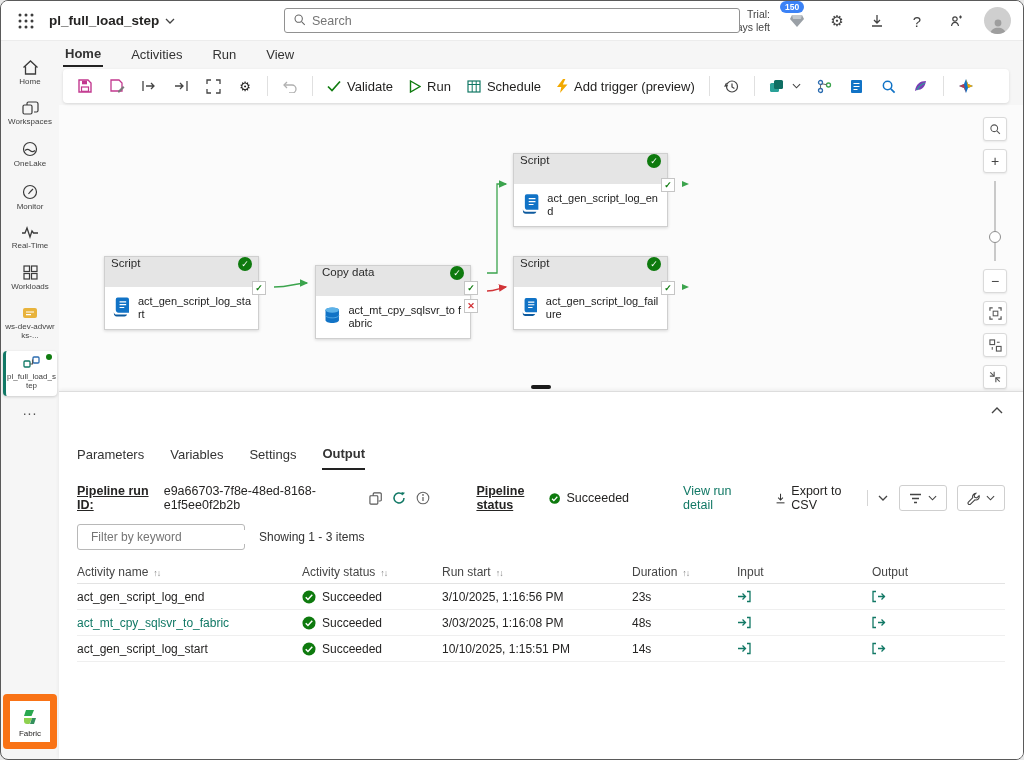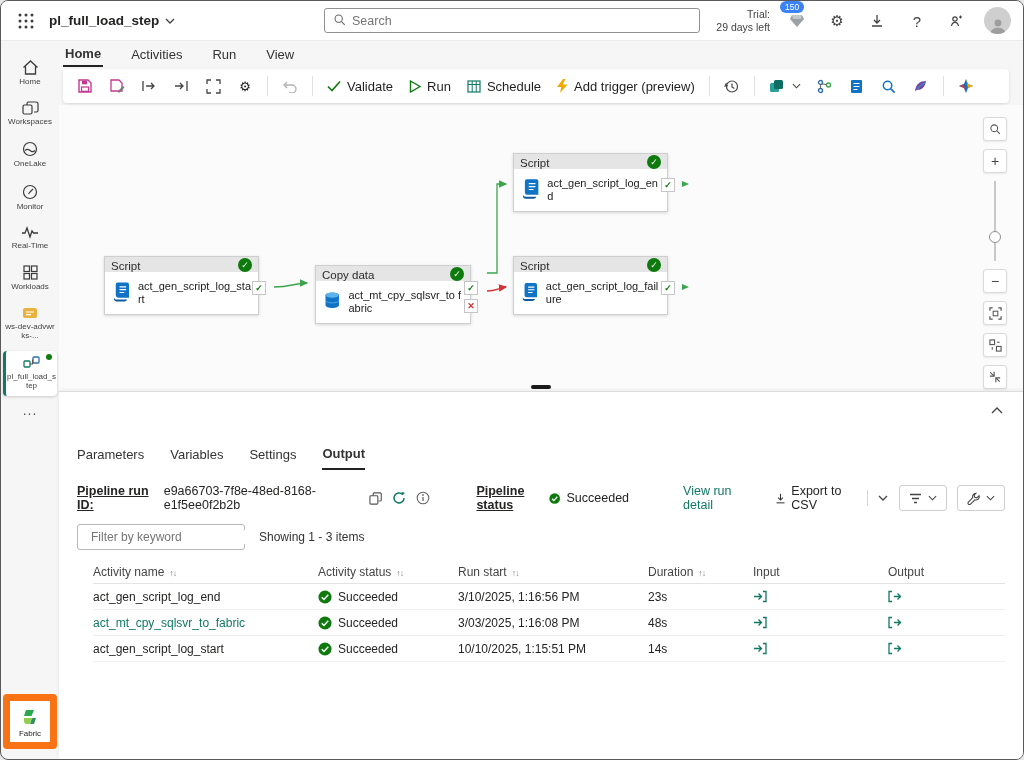--- a/index.html
+++ b/index.html
@@ -4,26 +4,26 @@
 <style>
   * { margin:0; padding:0; box-sizing:border-box; }
   body { font-family:"Liberation Sans", sans-serif; background:#e8e8e8; }
   .app { position:relative; width:1024px; height:760px; background:#f6f6f6; border:1px solid #5a5a5a; border-radius:8px; overflow:hidden; color:#252423; }
 
   
   .topbar { position:absolute; left:0; top:0; width:100%; height:40px; background:#fff; border-bottom:1px solid #ececec; display:flex; align-items:center; padding:0 12px; z-index:30; }
   .waffle { width:26px; height:26px; display:flex; align-items:center; justify-content:center; cursor:pointer; }
   .doc-title { display:flex; align-items:center; gap:6px; margin-left:10px; font-size:13.5px; font-weight:bold; }
   .chev { display:inline-flex; }
-  .searchbox { position:absolute; left:50%; transform:translateX(-50%); width:376px; height:25px; border:1px solid #919191; border-radius:3px; background:#fff; display:flex; align-items:center; gap:6px; padding:0 8px; }
+  .searchbox { position:absolute; left:50%; transform:translateX(-50%); width:456px; height:25px; border:1px solid #919191; border-radius:3px; background:#fff; display:flex; align-items:center; gap:6px; padding:0 8px; }
   .searchbox input { border:none; outline:none; flex:1; font-size:12.5px; font-family:inherit; background:transparent; color:#333; }
   .topbar-right { margin-left:auto; display:flex; align-items:flex-end; gap:14px; }
   .trial { text-align:right; font-size:10.5px; color:#444; line-height:1.25; }
   .icon-btn { width:26px; height:26px; display:flex; align-items:center; justify-content:center; border-radius:3px; cursor:pointer; color:#424242; font-size:15px; position:relative; }
-  .badge { position:absolute; top:-7px; left:-4px; background:#3b82f6; color:#fff; font-size:8.5px; font-weight:normal; border-radius:8px; padding:1px 5px; }
+  .badge { position:absolute; top:-7px; left:-4px; background:#3b82f6; color:#fff; font-size:8.5px; font-weight:bold; border-radius:8px; padding:1px 5px; }
   .avatar { width:27px; height:27px; border-radius:50%; background:#cfcfcf; display:flex; align-items:flex-end; justify-content:center; overflow:hidden; cursor:pointer; }
 
   
   .ribbon-tabs { position:absolute; left:62px; top:42px; height:24px; display:flex; gap:26px; align-items:center; font-size:13px; z-index:20; }
   .rtab { cursor:pointer; color:#333; padding:2px 2px 4px; }
   .rtab.active { font-weight:bold; border-bottom:2.5px solid #222; }
 
   
   .toolbar { position:absolute; left:62px; right:14px; top:68px; height:34px; background:#fff; border-radius:4px; box-shadow:0 1px 3px rgba(0,0,0,.12); display:flex; align-items:center; padding:0 8px; gap:4px; z-index:20; }
   .tbtn { height:28px; min-width:28px; display:flex; align-items:center; justify-content:center; gap:6px; border-radius:3px; cursor:pointer; font-size:13px; color:#201f1e; padding:0 6px; }
@@ -35,21 +35,21 @@
   .s-item .s-label { font-size:8px; color:#424242; text-align:center; line-height:1.15; word-break:break-all; max-width:50px; }
   .s-item.active { background:#fff; box-shadow:0 1px 3px rgba(0,0,0,.18); border-left:3px solid #117865; position:relative; }
   .s-dot { position:absolute; top:3px; right:5px; width:6px; height:6px; border-radius:50%; background:#107c10; }
   .s-more { font-size:14px; color:#555; letter-spacing:1px; cursor:pointer; margin-top:2px; }
   .fabric-logo { margin-top:auto; margin-bottom:10px; width:54px; background:#fff; border:7px solid #f97316; border-radius:4px; display:flex; flex-direction:column; align-items:center; padding:6px 0 4px; gap:2px; }
   .fabric-logo .s-label { font-size:8px; }
 
   
   .canvas { position:absolute; left:58px; top:104px; right:0; height:286px; background:#fbfbfb; }
   .node { position:absolute; width:155px; background:#fff; border:1px solid #cfcfcf; box-shadow:0 1px 3px rgba(0,0,0,.15); cursor:pointer; }
-  .node-h { height:15px; background:#e5e5e5; display:flex; align-items:flex-end; padding:0 6px; font-size:11.5px; color:#2b2b2b; }
+  .node-h { height:30px; background:#e5e5e5; display:flex; align-items:flex-start; padding:0 6px; font-size:11.5px; color:#2b2b2b; }
   .chk { width:14px; height:14px; border-radius:50%; background:#0e7a0e; color:#fff; font-size:9px; display:flex; align-items:center; justify-content:center; margin-left:auto; }
   .node-b { display:flex; gap:7px; padding:8px 7px; font-size:11px; line-height:1.2; color:#222; align-items:flex-start; }
   .node-b .nm { word-break:break-all; }
   .port { position:absolute; right:-8px; width:14px; height:14px; background:#fff; border:1px solid #c5c5c5; display:flex; align-items:center; justify-content:center; font-size:9px; font-weight:bold; }
   .port.ok { color:#0e7a0e; }
   .port.err { color:#d13438; }
   .wires { position:absolute; inset:0; pointer-events:none; }
   .resize-dash { position:absolute; left:50%; bottom:2px; transform:translateX(-50%); width:20px; height:4px; background:#1b1b1b; border-radius:2px; cursor:ns-resize; }
 
   
@@ -71,21 +71,21 @@
   .link { color:#117865; text-decoration:none; cursor:pointer; margin-left:46px; }
   .export { display:flex; align-items:center; gap:5px; cursor:pointer; color:#252423; margin-left:14px; }
   .vline { width:1px; height:16px; background:#d5d5d5; }
   .pillbtn { height:26px; border:1px solid #cfcfcf; border-radius:3px; background:#fff; display:flex; align-items:center; gap:6px; padding:0 9px; cursor:pointer; color:#444; }
   .right-btns { margin-left:auto; display:flex; gap:10px; }
   .filter-row { display:flex; align-items:center; gap:14px; padding:12px 18px 0; }
   .filterbox { width:168px; height:26px; border:1px solid #b8b8b8; border-radius:3px; display:flex; align-items:center; gap:6px; padding:0 7px; }
   .filterbox input { border:none; outline:none; flex:1; font-size:12px; font-family:inherit; color:#4d7c0f; }
   .showing { font-size:12px; color:#333; }
   .grid { margin:10px 18px 0; font-size:12px; }
-  .grow { display:grid; grid-template-columns:225px 140px 190px 105px 135px 1fr; align-items:center; height:26px; border-bottom:1px solid #efefef;margin-left:16px; }
+  .grow { display:grid; grid-template-columns:225px 140px 190px 105px 135px 1fr; align-items:center; height:26px; border-bottom:1px solid #efefef; }
   .grow.head { color:#454545; border-bottom:1px solid #e3e3e3; height:24px; }
   .sort { font-size:9px; color:#888; margin-left:5px; letter-spacing:-1px; }
   .st { display:flex; align-items:center; gap:6px; }
   .cell-link { color:#117865; cursor:pointer; }
   .io { color:#117865; cursor:pointer; display:inline-flex; }
 </style>
 </head>
 <body>
 
 <div class="app">

